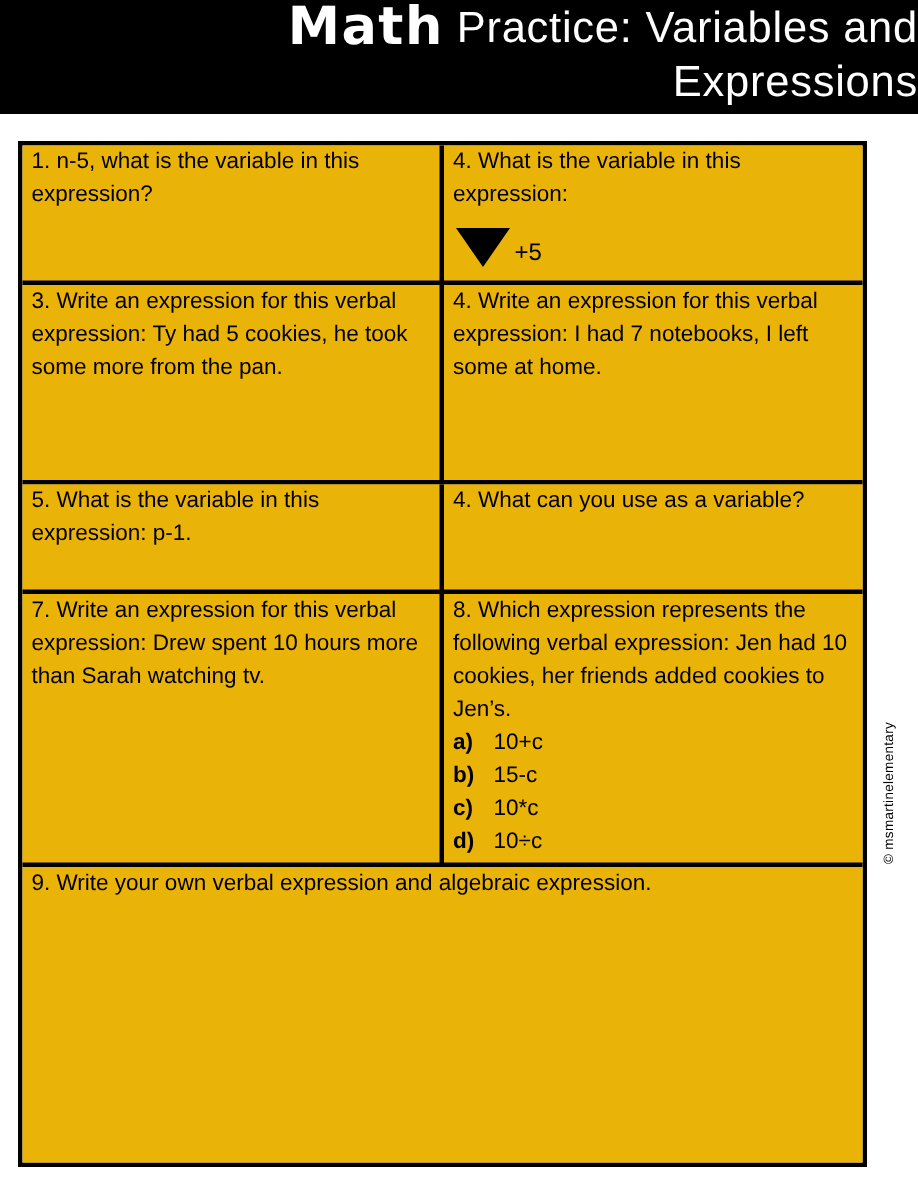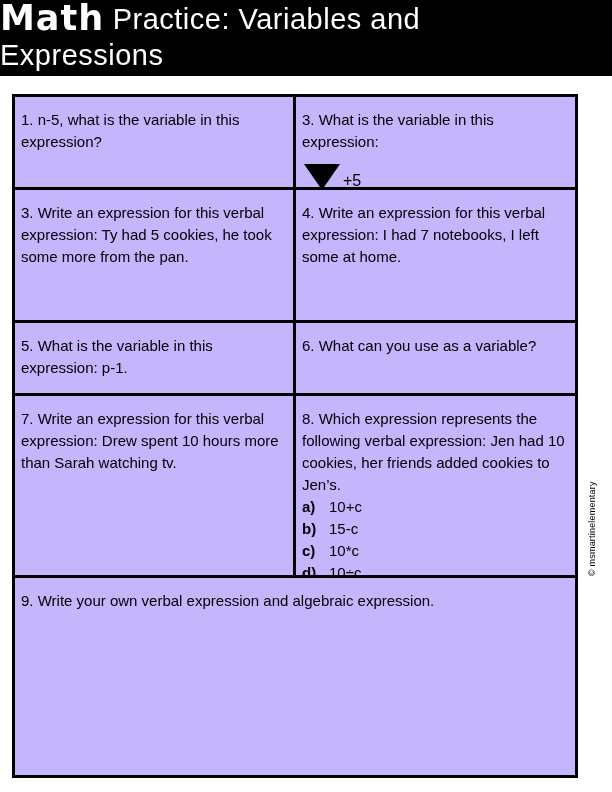--- a/index.html
+++ b/index.html
@@ -8,21 +8,21 @@
     width:612px;height:792px;
     background:#ffffff;
     font-family:"Liberation Sans", sans-serif;
     color:#000;
     overflow:hidden;
   }
   
   .header{
     position:absolute;left:0;top:0;width:612px;height:76px;
     background:#000;color:#fff;
-    text-align:left;
+    text-align:right;
     line-height:36px;
     font-size:29px;
     letter-spacing:0.5px;
   }
   .header .accent{
     font-family:"DejaVu Sans", sans-serif;
     font-weight:bold;
     font-size:35px;
     letter-spacing:1px;
     vertical-align:-1px;
@@ -34,24 +34,24 @@
     box-sizing:border-box;
     border:3px solid #000;
     display:grid;
     grid-template-columns:281px 1fr;
     grid-template-rows:93px 133px 73px 182px 1fr;
   }
   .cell{
     box-sizing:border-box;
     border-right:3px solid #000;
     border-bottom:3px solid #000;
-    padding:12px 8px 4px 6px;
+    padding:0 8px 4px 6px;
     font-size:15px;
     line-height:22px;
-    background:#c4b5fd;
+    background:#eab308;
   }
   .cell.col2{border-right:none;}
   .cell.full{grid-column:1 / span 2;border-right:none;border-bottom:none;}
   
   .q2-expr{
     display:flex;align-items:flex-end;
     margin-top:11px;margin-left:2px;
   }
   .triangle-down{
     width:0;height:0;
@@ -87,41 +87,41 @@
     <div>Expressions</div>
   </div>
 
   <div class="ws-table">
 
     <div class="cell">
       <div>1. n-5, what is the variable in this expression?</div>
     </div>
 
     <div class="cell col2">
-      <div>3. What is the variable in this expression:</div>
+      <div>4. What is the variable in this expression:</div>
       <div class="q2-expr">
         <span class="triangle-down"></span>
         <span class="q2-suffix">+5</span>
       </div>
     </div>
 
     <div class="cell">
       <div>3. Write an expression for this verbal expression: Ty had 5 cookies, he took some more from the pan.</div>
     </div>
 
     <div class="cell col2">
       <div>4. Write an expression for this verbal expression: I had 7 notebooks, I left some at home.</div>
     </div>
 
     <div class="cell">
       <div>5. What is the variable in this expression: p-1.</div>
     </div>
 
     <div class="cell col2">
-      <div>6. What can you use as a variable?</div>
+      <div>4. What can you use as a variable?</div>
     </div>
 
     <div class="cell">
       <div>7. Write an expression for this verbal expression: Drew spent 10 hours more than Sarah watching tv.</div>
     </div>
 
     <div class="cell col2">
       <div>8. Which expression represents the following verbal expression: Jen had 10 cookies, her friends added cookies to Jen’s.</div>
       <div class="opt-row">
         <span class="opt-label">a)</span>

